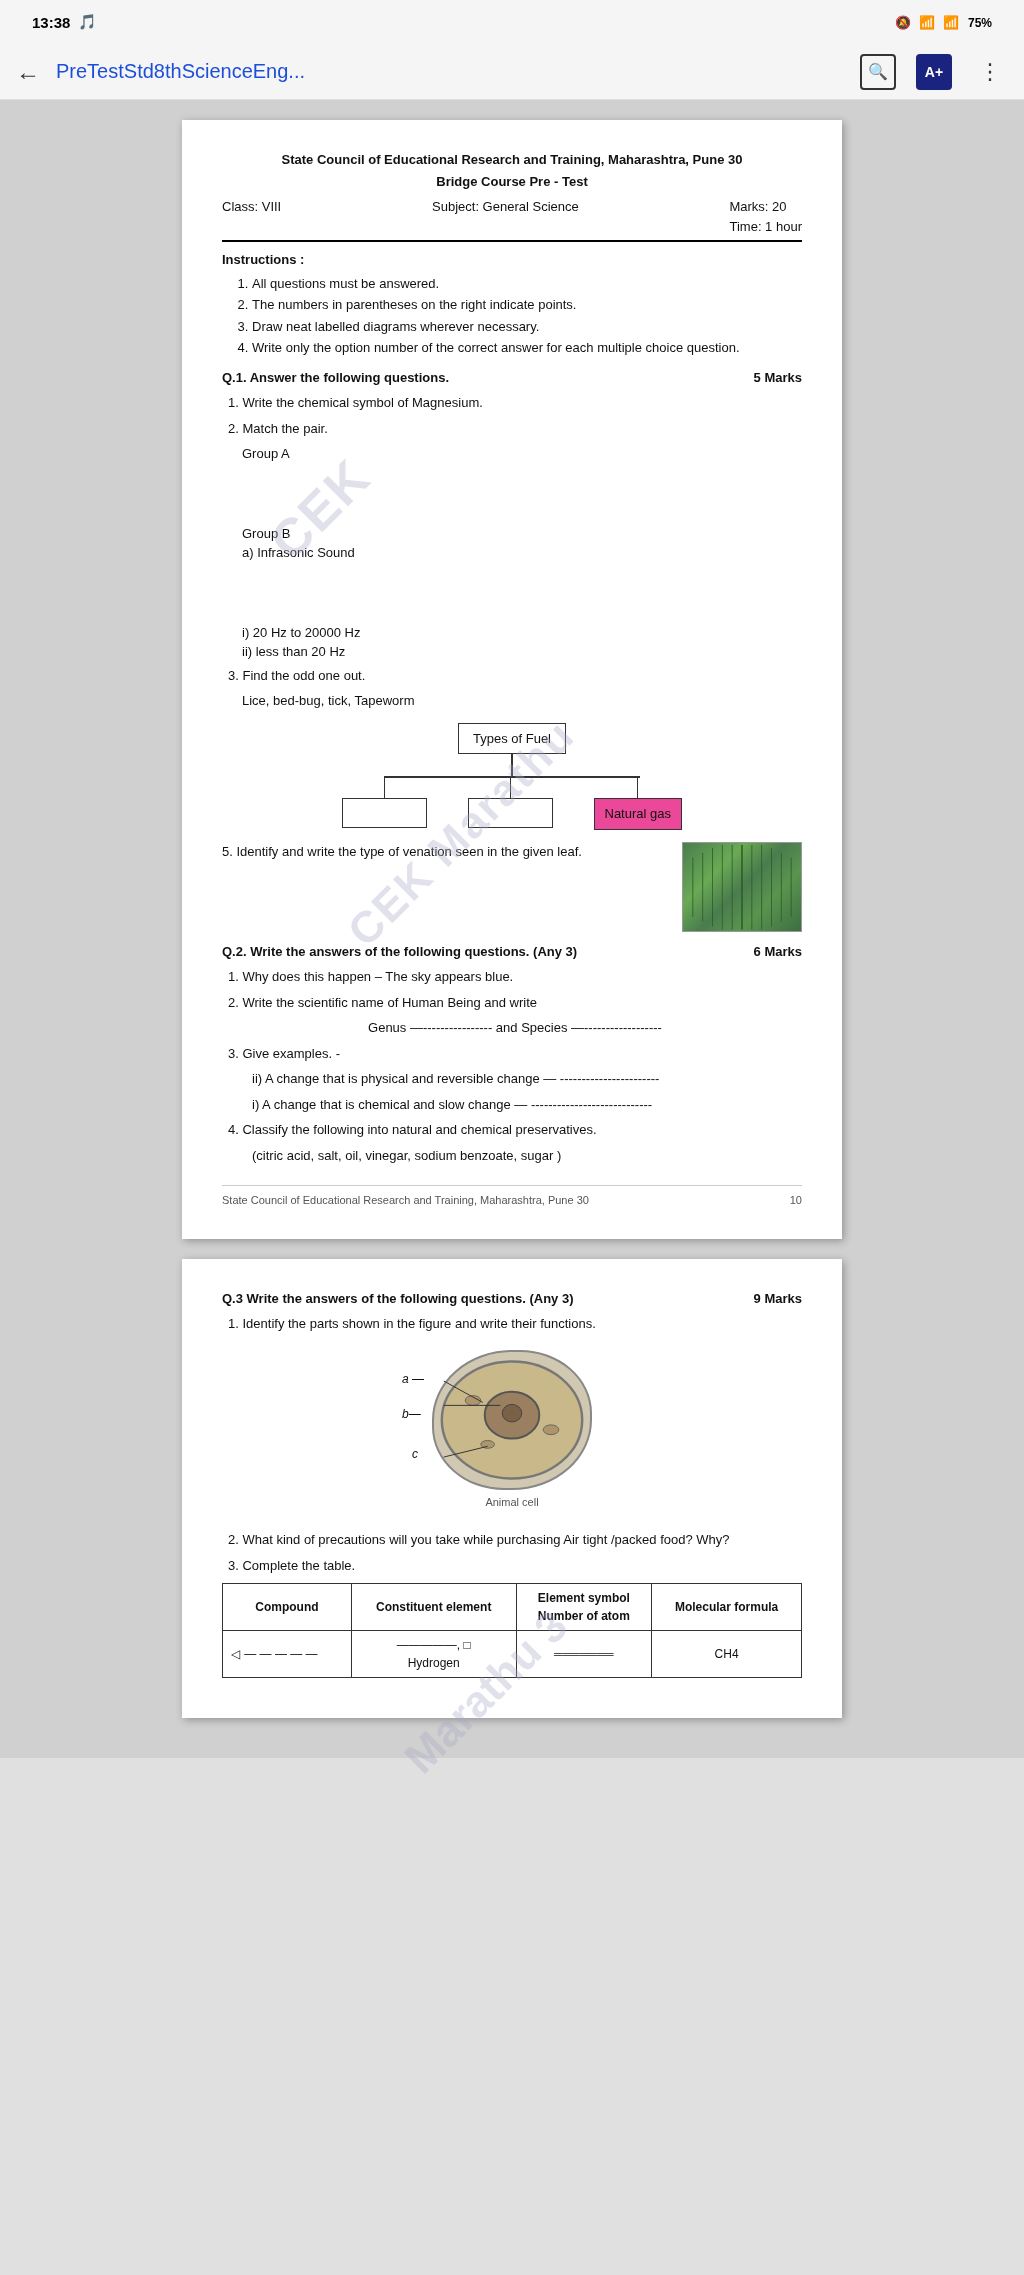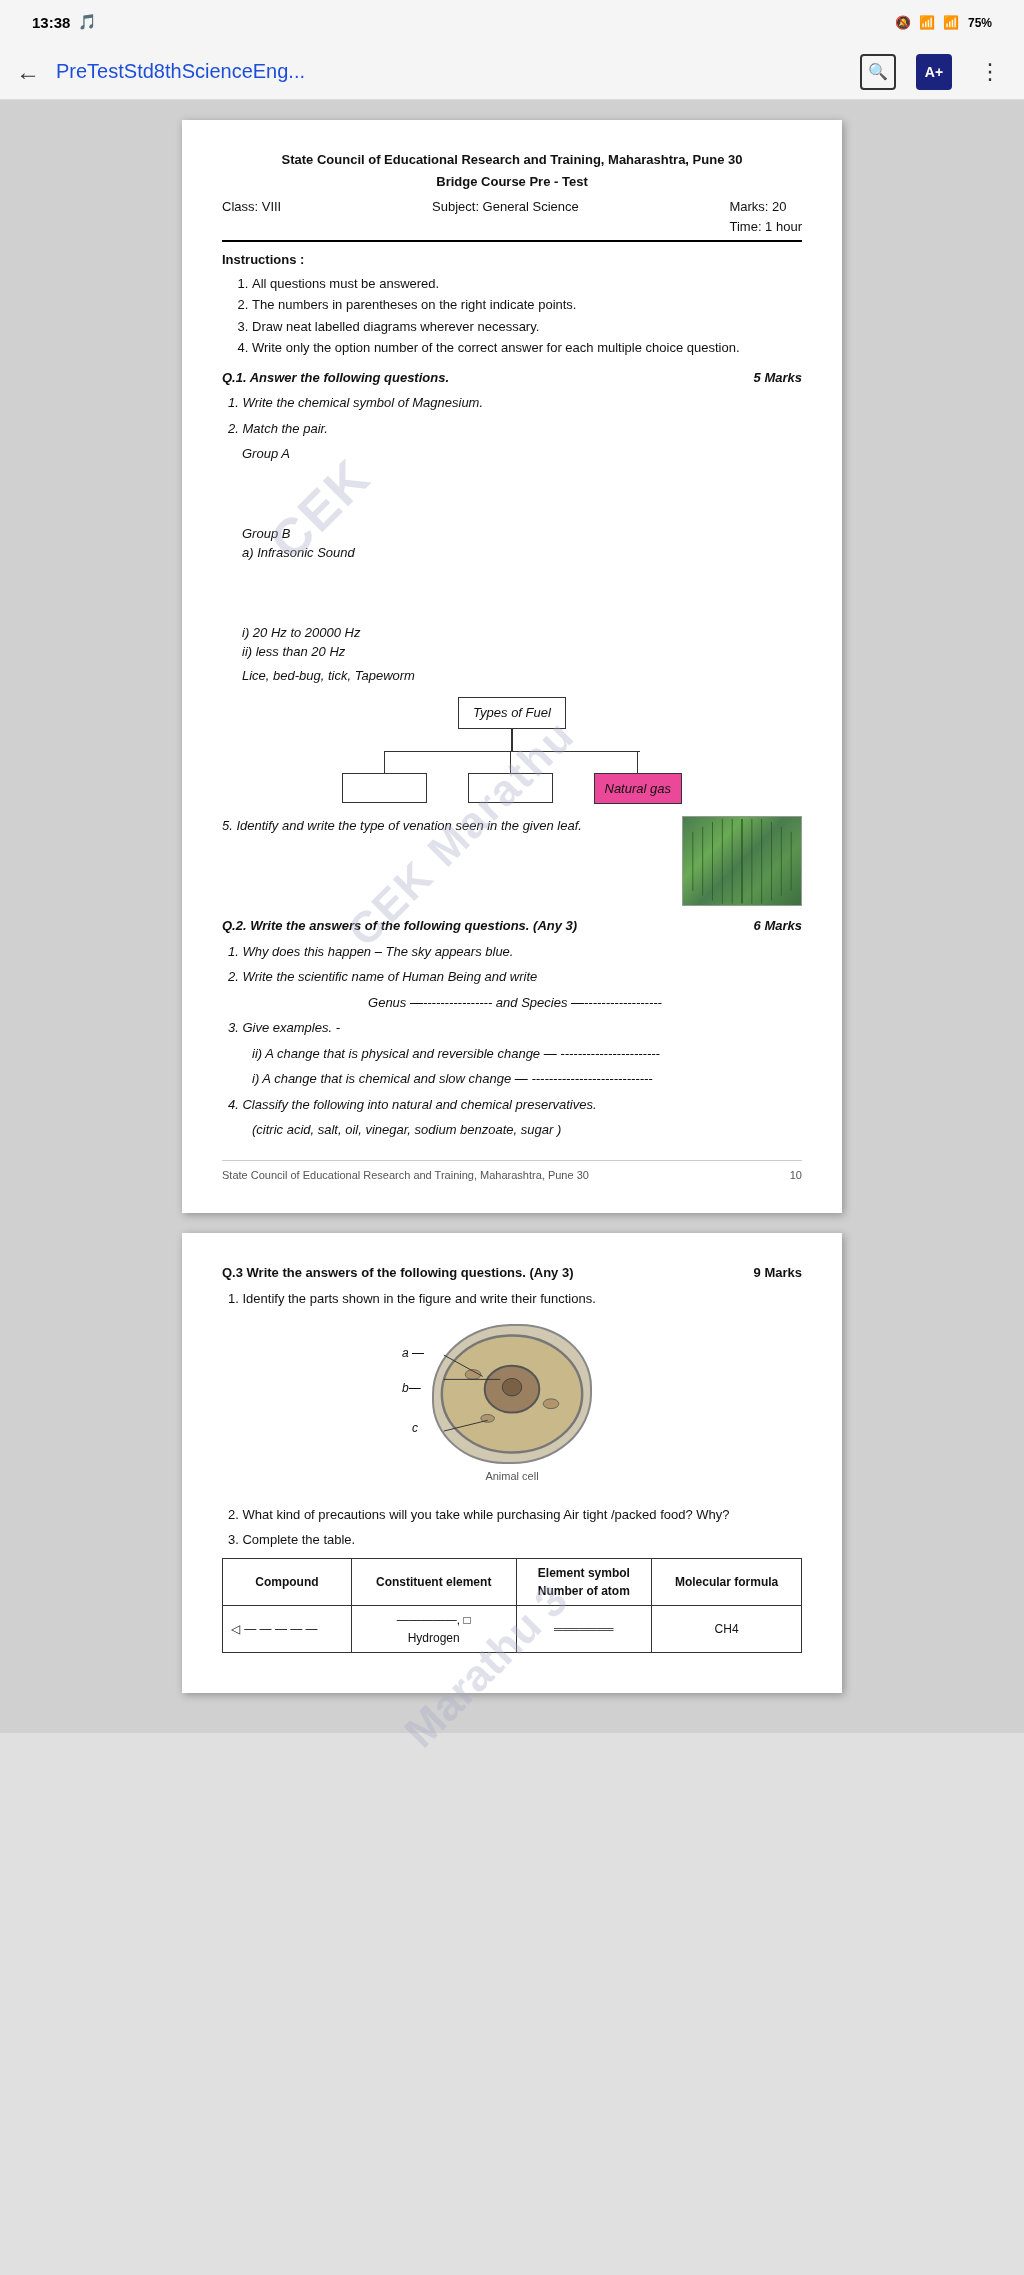--- a/index.html
+++ b/index.html
@@ -112,21 +112,21 @@
       border-bottom: 2px solid #000;
       padding-bottom: 4px;
       margin-bottom: 8px;
     }
 
     .instructions-section { margin-bottom: 10px; }
     .instructions-title { font-weight: bold; font-size: 13px; margin-bottom: 4px; }
     .instructions-list { padding-left: 30px; }
     .instructions-list li { font-size: 13px; margin-bottom: 2px; }
 
-    .question-section { margin-bottom: 10px; font-style: italic; }
+    .question-section { margin-bottom: 10px; }
     .question-header {
       display: flex;
       justify-content: space-between;
       font-weight: bold;
       font-size: 13px;
       margin-bottom: 6px;
     }
 
     .question-item { margin-bottom: 6px; font-size: 13px; padding-left: 6px; }
 
@@ -351,20 +351,24 @@
         </div>
         <div class="match-row">
           <span class="match-col">a) Infrasonic Sound</span>
           <div class="match-col">
             <div>i) 20 Hz to 20000 Hz</div>
             <div>ii) less than 20 Hz</div>
           </div>
         </div>
       </div>
 
+      <div class="question-item">
+        <span>3.</span>
+        <span>Find the  odd one out.</span>
+      </div>
       <div class="question-item" style="padding-left:20px;">
         <span>Lice, bed-bug, tick, Tapeworm</span>
       </div>
 
 
       <div class="fuel-chart">
 
         <div class="fuel-top-box">
           <div class="fuel-box">Types of Fuel</div>
         </div>

